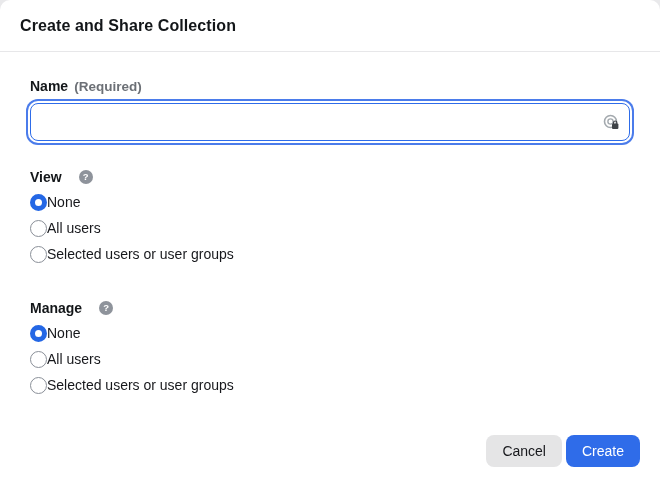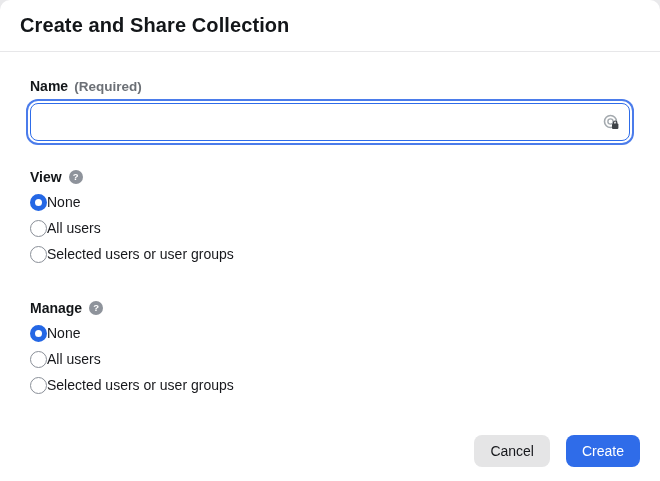--- a/index.html
+++ b/index.html
@@ -17,21 +17,21 @@
     color: #17181c;
   }
   
   .dialog-header {
     height: 52px;
     display: flex; align-items: center;
     padding: 0 20px;
     border-bottom: 1px solid #e7e7e9;
   }
   .dialog-title {
-    font-size: 20px;
+    font-size: 16px;
     font-weight: 700;
     letter-spacing: .1px;
     color: #131619;
   }
   
   .dialog-content { padding: 0 30px; }
   .field-label-row {
     margin-top: 26px;
     display: flex; align-items: baseline; gap: 6px;
   }
@@ -54,21 +54,21 @@
   .autofill-icon {
     position: absolute;
     right: 11px; top: 50%;
     width: 16px; height: 16px;
     transform: translateY(-50%);
     opacity: .9;
   }
   
   .perm-section { margin-top: 28px; }
   .perm-section.second { }
-  .section-label-row { display: flex; align-items: center; gap: 7px; }
+  .section-label-row { display: flex; align-items: center; gap: 17px; }
   .section-label { font-size: 14px; font-weight: 700; color: #131619; }
   .help-icon {
     width: 14px; height: 14px;
     border-radius: 50%;
     background: #8e939b;
     color: #ffffff;
     font-size: 9.5px; font-weight: 700;
     display: flex; align-items: center; justify-content: center;
     line-height: 1;
     cursor: default;
@@ -88,21 +88,21 @@
     flex: 0 0 auto;
   }
   .radio-circle.checked {
     border: 5.5px solid #2467e5;
   }
   .radio-label { font-size: 14px; color: #17181c; }
   
   .dialog-footer {
     position: absolute;
     left: 0; right: 0; bottom: 14px;
-    display: flex; justify-content: flex-end; gap: 16px;
+    display: flex; justify-content: flex-end; gap: 4px;
     padding: 0 20px;
   }
   .btn {
     height: 32px;
     padding: 0 16px;
     border: none;
     border-radius: 8px;
     font-family: inherit;
     font-size: 14px;
     font-weight: 500;

